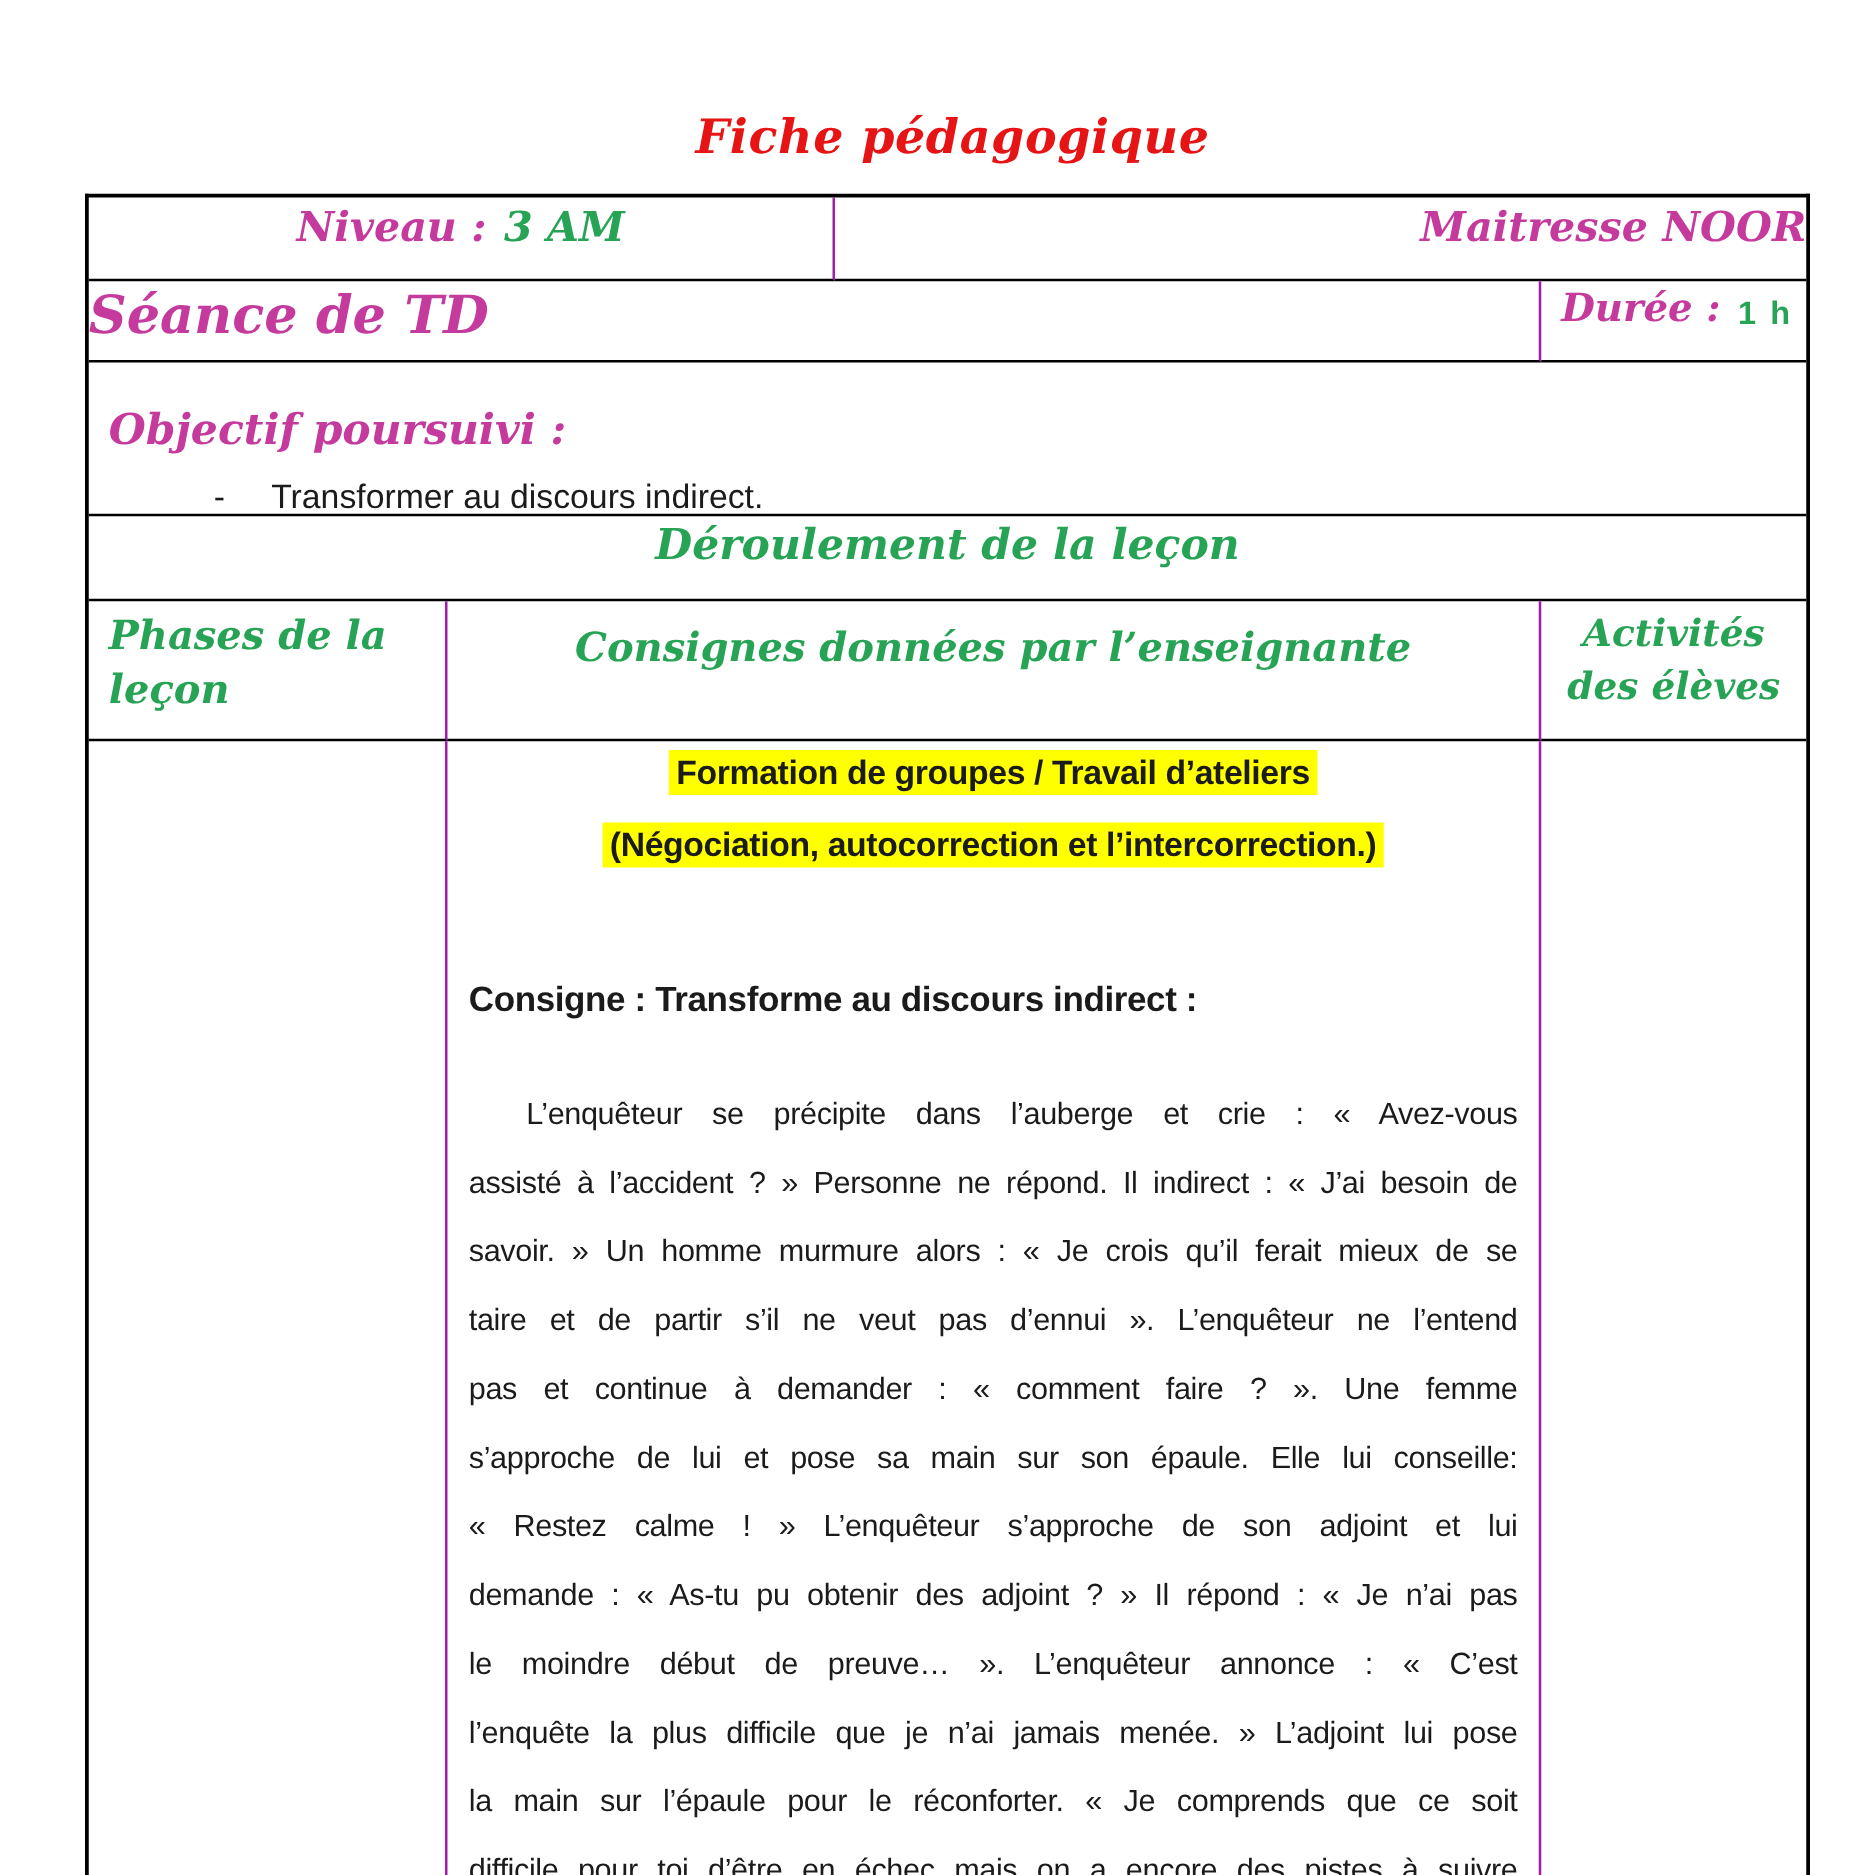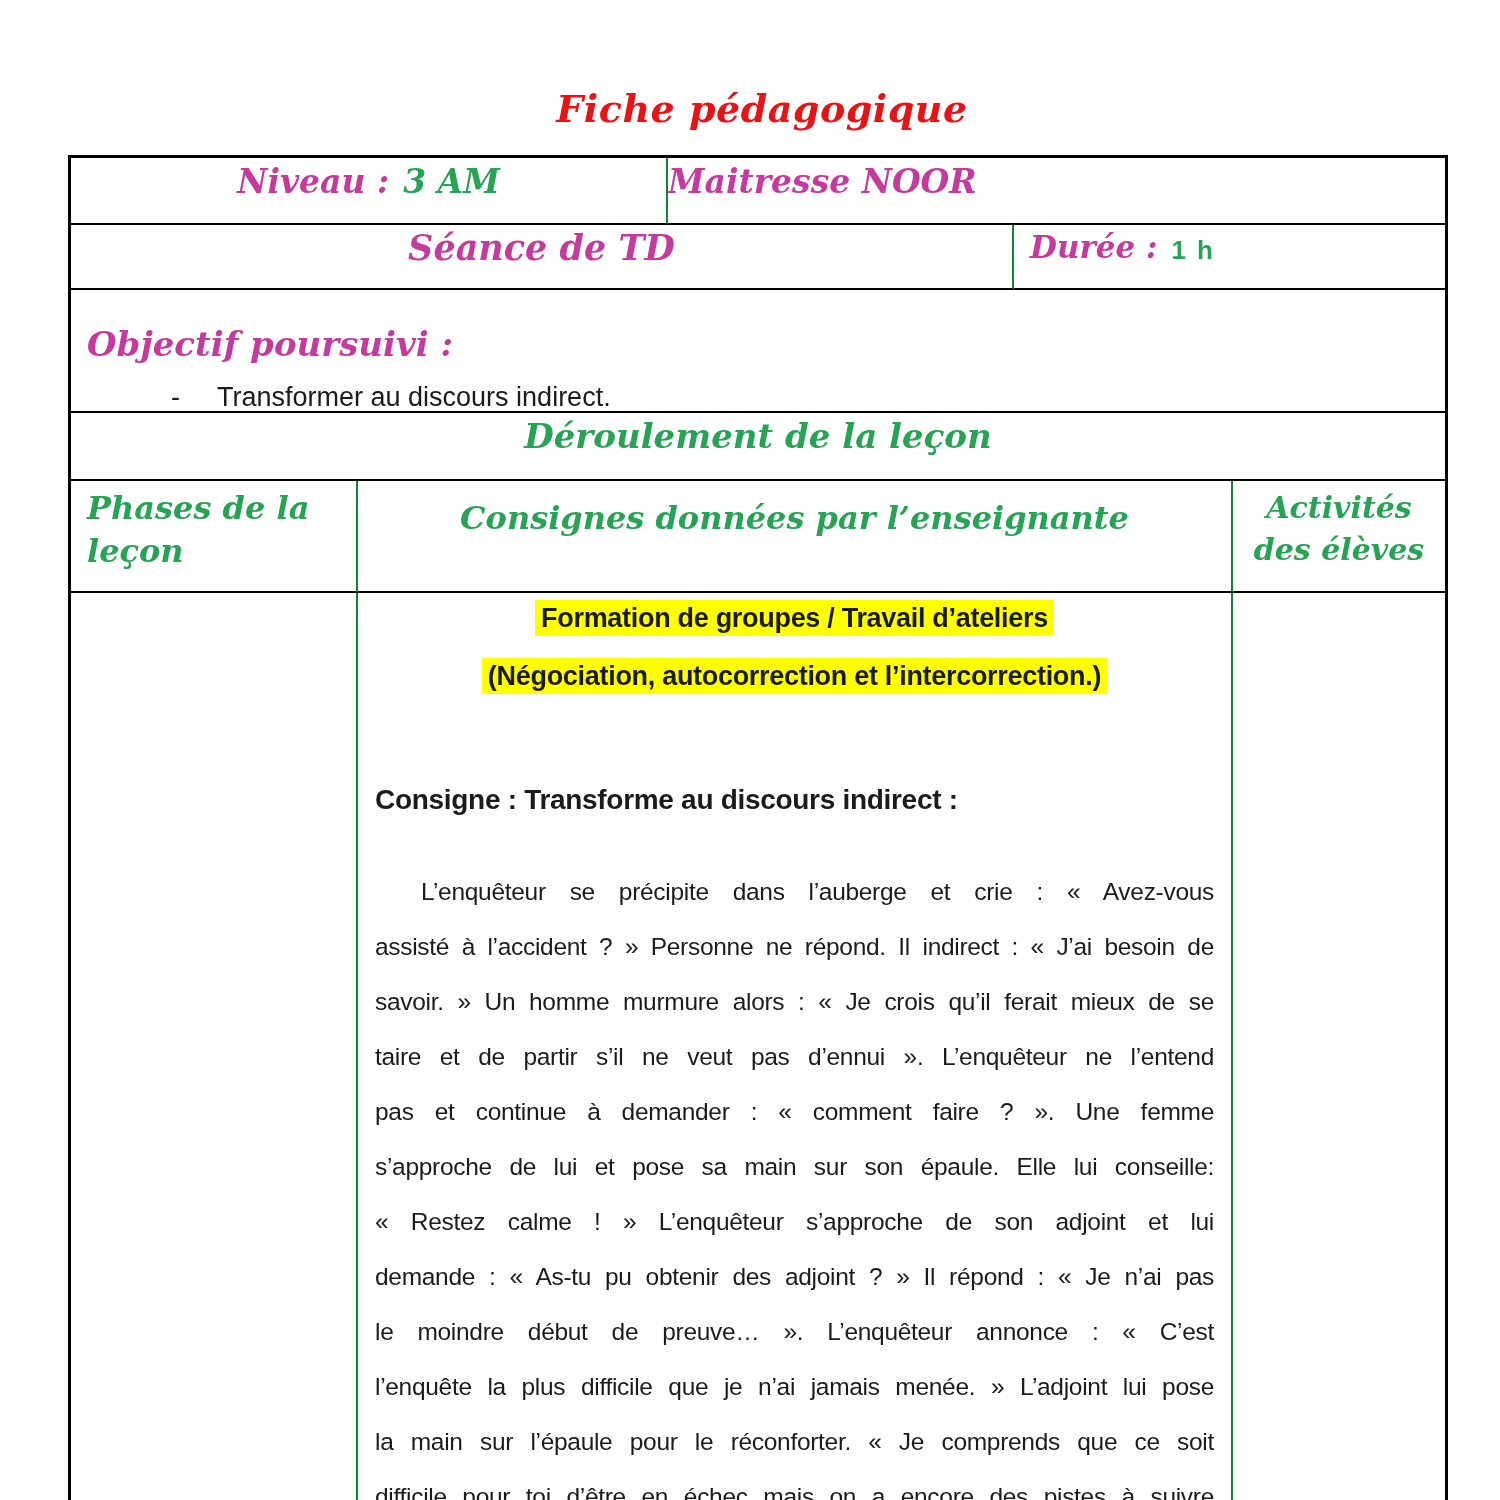--- a/index.html
+++ b/index.html
@@ -31,42 +31,42 @@
   .doc-table {
     position: absolute;
     top: 155px;
     left: 68px;
     width: 1380px;
     border: 3px solid #000;
     border-bottom: none;
   }
   .t-row { display: flex; width: 100%; }
   .cell {
-    border-right: 2px solid #15803d;
+    border-right: 2px solid #a21caf;
     border-bottom: 2px solid #000;
     overflow: hidden;
   }
   .cell:last-child { border-right: none; }
   .script {
     font-family: "DejaVu Serif", serif;
     font-style: italic;
     font-weight: bold;
   }
   .magenta { color: #c43a9d; }
   .green   { color: #27a355; }
 
   
   .row1 { height: 67px; }
   .c-niveau   { width: 597px; display: flex; justify-content: center; padding-top: 4px; font-size: 33px; }
-  .c-maitresse{ flex: 1; display: flex; justify-content: flex-start; padding-top: 4px; font-size: 33px; }
+  .c-maitresse{ flex: 1; display: flex; justify-content: flex-end; padding-top: 4px; font-size: 33px; }
   .c-niveau .val { margin-left: 14px; }
 
   
   .row2 { height: 65px; }
-  .c-seance { width: 943px; display: flex; justify-content: center; padding-top: 2px; font-size: 35px; }
+  .c-seance { width: 1162px; display: flex; justify-content: flex-start; padding-top: 2px; font-size: 42px; }
   .c-duree  { flex: 1; display: flex; padding: 4px 0 0 16px; font-size: 31px; align-items: flex-start; }
   .c-duree .val {
     font-family: "Liberation Sans", sans-serif;
     font-style: normal;
     font-weight: bold;
     font-size: 26px;
     margin-left: 14px;
     padding-top: 6px;
     letter-spacing: 2px;
   }

